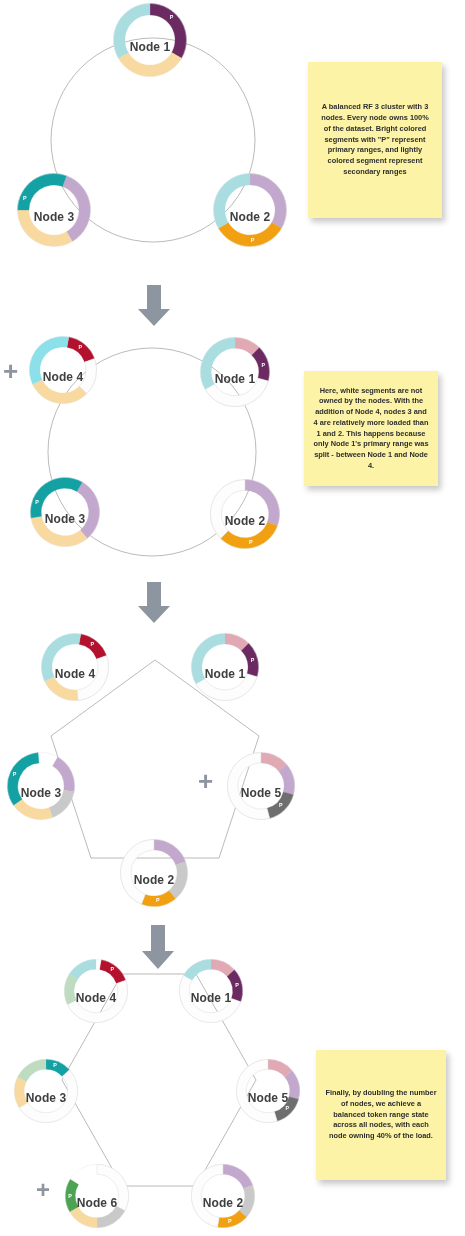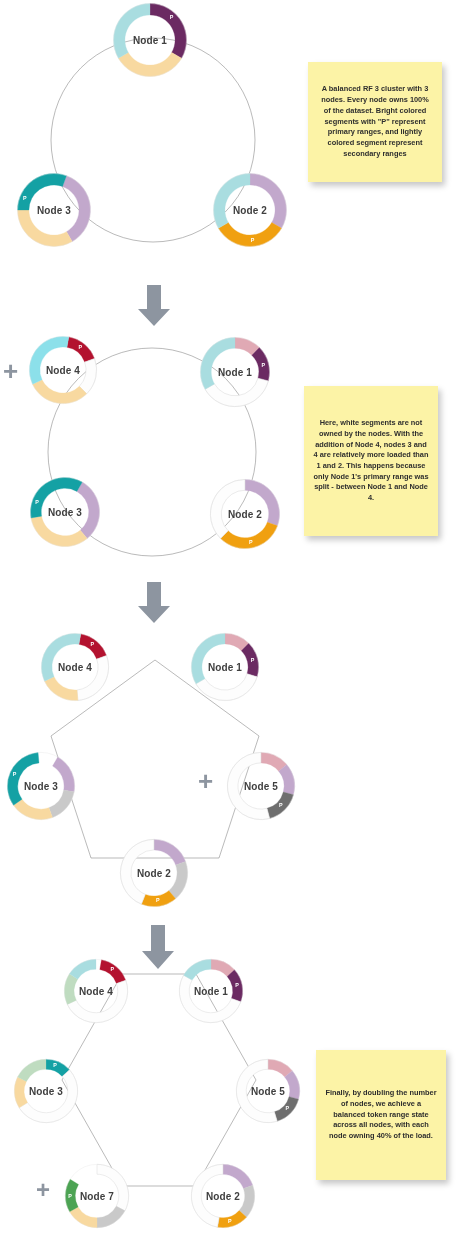--- a/index.html
+++ b/index.html
@@ -5,23 +5,23 @@
   html,body{margin:0;padding:0;background:#ffffff;}
   body{
     width:465px;height:1236px;position:relative;overflow:hidden;
     font-family:"Liberation Sans","DejaVu Sans",sans-serif;
     color:#3d3d3d;
   }
   .stage{position:absolute;left:0;width:465px;}
   .ring-wrap{position:absolute;}
   .ring-wrap svg{display:block;overflow:visible;}
   .node-label{
-    position:absolute;left:0;top:0;width:100%;height:100%;
+    position:absolute;left:0;top:7px;width:100%;height:100%;
     display:flex;align-items:center;justify-content:center;
-    font-size:10px;font-weight:700;color:#3f3f3f;letter-spacing:.1px;
+    font-size:12px;font-weight:700;color:#3f3f3f;letter-spacing:.1px;
     pointer-events:none;
   }
   .p-tag{
     position:absolute;font-size:5.4px;font-weight:700;color:#ffffff;
     pointer-events:none;line-height:1;
   }
   .note{
     position:absolute;background:#fcf3a6;
     box-shadow:3px 4px 6px rgba(0,0,0,.22);
     box-sizing:border-box;
@@ -71,21 +71,21 @@
       <g class="segs">
           <path d="M66.4169668796321 4.894754202276403 A48 48 0 0 1 74 91.56921938165306 L66.5 78.57883832488648 A33 33 0 0 0 61.28666472974707 18.990143514065025 Z" fill="#c2a8cc" stroke="#c2a8cc" stroke-width="0.4"></path>
           <path d="M74 91.56921938165306 A48 48 0 0 1 2 50.00000000000001 L17 50.00000000000001 A33 33 0 0 0 66.5 78.57883832488648 Z" fill="#f8d9a0" stroke="#f8d9a0" stroke-width="0.4"></path>
           <path d="M2 50.00000000000001 A48 48 0 0 1 66.41696687963207 4.894754202276388 L61.286664729747045 18.990143514065018 A33 33 0 0 0 17 50.00000000000001 Z" fill="#14a1a4" stroke="#14a1a4" stroke-width="0.4"></path>
           <circle cx="50" cy="50" r="48" fill="none" stroke="#e2e2e2" stroke-width="0.5"></circle>
         </g>
     </svg>
     <div class="node-label">Node 3</div>
   <div class="p-tag" style="left: 7.07626px; top: 24.4726px;">P</div>
     </div>
-  <div class="note" style="left:308px;top:62px;width:134px;height:120px;">A balanced RF 3 cluster with 3 nodes. Every node owns 100% of the dataset. Bright colored segments with "P" represent primary ranges, and lightly colored segment represent secondary ranges</div>
+  <div class="note" style="left:308px;top:62px;width:134px;height:156px;">A balanced RF 3 cluster with 3 nodes. Every node owns 100% of the dataset. Bright colored segments with "P" represent primary ranges, and lightly colored segment represent secondary ranges</div>
 </div>
 
 <svg class="arrow" style="left:136px;top:285px;" width="36" height="42" viewBox="0 0 36 42">
   <polygon points="11,0 25,0 25,24 34,24 18,41 2,24 11,24" fill="#8d95a0"></polygon>
 </svg>
 
 <div class="stage" style="top:320px;height:300px;">
   <svg class="backbone" style="left:30px;top:22px;" width="250" height="230" viewBox="0 0 250 230">
     <circle cx="122" cy="110" r="104"></circle>
   </svg>
@@ -133,21 +133,21 @@
         <g class="segs">
           <path d="M50 2 A48 48 0 0 1 95.1052457977236 66.4169668796321 L81.00985648593498 61.286664729747066 A33 33 0 0 0 50 17 Z" fill="#c2a8cc" stroke="#c2a8cc" stroke-width="0.4"></path>
           <path d="M95.1052457977236 66.4169668796321 A48 48 0 0 1 16.058874503045722 83.94112549695429 L26.665476220843935 73.33452377915607 A33 33 0 0 0 81.00985648593498 61.286664729747066 Z" fill="#f0a010" stroke="#f0a010" stroke-width="0.4"></path>
           <path d="M16.058874503045722 83.94112549695429 A48 48 0 0 1 49.99999999999999 2 L49.99999999999999 17 A33 33 0 0 0 26.665476220843935 73.33452377915607 Z" fill="#fdfdfd" stroke="#dcdcdc" stroke-width="0.8"></path>
           <circle cx="50" cy="50" r="48" fill="none" stroke="#e2e2e2" stroke-width="0.5"></circle>
         </g>
       </svg>
     <div class="node-label">Node 2</div>
   <div class="p-tag" style="left: 40.0627px; top: 61.5228px;">P</div>
     </div>
-  <div class="note" style="left:304px;top:66px;width:134px;height:150px;">Here, white segments are not owned by the nodes. With the addition of Node 4, nodes 3 and 4 are relatively more loaded than 1 and 2. This happens because only Node 1's primary range was split - between Node 1 and Node 4.</div>
+  <div class="note" style="left:304px;top:51px;width:134px;height:115px;">Here, white segments are not owned by the nodes. With the addition of Node 4, nodes 3 and 4 are relatively more loaded than 1 and 2. This happens because only Node 1's primary range was split - between Node 1 and Node 4.</div>
 </div>
 
 <svg class="arrow" style="left:136px;top:582px;" width="36" height="42" viewBox="0 0 36 42">
   <polygon points="11,0 25,0 25,24 34,24 18,41 2,24 11,24" fill="#8d95a0"></polygon>
 </svg>
 
 <div class="stage" style="top:620px;height:300px;">
   <svg class="backbone" style="left:25px;top:20px;" width="260" height="260" viewBox="0 0 260 260">
     <polygon points="130,20 234,96 194,218 66,218 26,96"></polygon>
   </svg>
@@ -283,21 +283,21 @@
   <div class="ring-wrap" style="left:64px;top:243px;">
     <svg width="66" height="66" viewBox="0 0 100 100">
         <g class="segs">
           <path d="M50 2 A48 48 0 0 1 92.3814844572285 72.53463501372276 L79.13727056434459 65.4925615719344 A33 33 0 0 0 50 17 Z" fill="#fdfdfd" stroke="#dcdcdc" stroke-width="0.8"></path>
           <path d="M92.3814844572285 72.53463501372276 A48 48 0 0 1 50 98 L50 83 A33 33 0 0 0 79.13727056434459 65.4925615719344 Z" fill="#c9c9c9" stroke="#c9c9c9" stroke-width="0.4"></path>
           <path d="M50 98 A48 48 0 0 1 8.430780618346944 74 L21.421161675113524 66.5 A33 33 0 0 0 50 83 Z" fill="#f8d9a0" stroke="#f8d9a0" stroke-width="0.4"></path>
           <path d="M8.430780618346944 74 A48 48 0 0 1 9.293691384491552 24.56387531680617 L22.01441282683794 32.51266428030424 A33 33 0 0 0 21.421161675113524 66.5 Z" fill="#4ca353" stroke="#4ca353" stroke-width="0.4"></path>
           <circle cx="50" cy="50" r="48" fill="none" stroke="#e2e2e2" stroke-width="0.5"></circle>
         </g>
       </svg>
-    <div class="node-label">Node 7</div>
+    <div class="node-label">Node 6</div>
   <div class="p-tag" style="left: 4.28628px; top: 30.9329px;">P</div>
     </div>
   <div class="ring-wrap" style="left:190px;top:243px;">
     <svg width="66" height="66" viewBox="0 0 100 100">
         <g class="segs">
           <path d="M50 2 A48 48 0 0 1 95.1052457977236 33.5830331203679 L81.00985648593498 38.713335270252934 A33 33 0 0 0 50 17 Z" fill="#c2a8cc" stroke="#c2a8cc" stroke-width="0.4"></path>
           <path d="M95.1052457977236 33.5830331203679 A48 48 0 0 1 85.67095162291493 82.1182691052252 L74.52377924075401 72.08131000984233 A33 33 0 0 0 81.00985648593498 38.713335270252934 Z" fill="#c9c9c9" stroke="#c9c9c9" stroke-width="0.4"></path>
           <path d="M85.67095162291493 82.1182691052252 A48 48 0 0 1 41.66488747198734 97.27077214458598 L44.269610136991304 82.49865584940287 A33 33 0 0 0 74.52377924075401 72.08131000984233 Z" fill="#f0a010" stroke="#f0a010" stroke-width="0.4"></path>
           <path d="M41.66488747198734 97.27077214458598 A48 48 0 0 1 49.99999999999999 2 L49.99999999999999 17 A33 33 0 0 0 44.269610136991304 82.49865584940287 Z" fill="#fdfdfd" stroke="#dcdcdc" stroke-width="0.8"></path>
           <circle cx="50" cy="50" r="48" fill="none" stroke="#e2e2e2" stroke-width="0.5"></circle>

